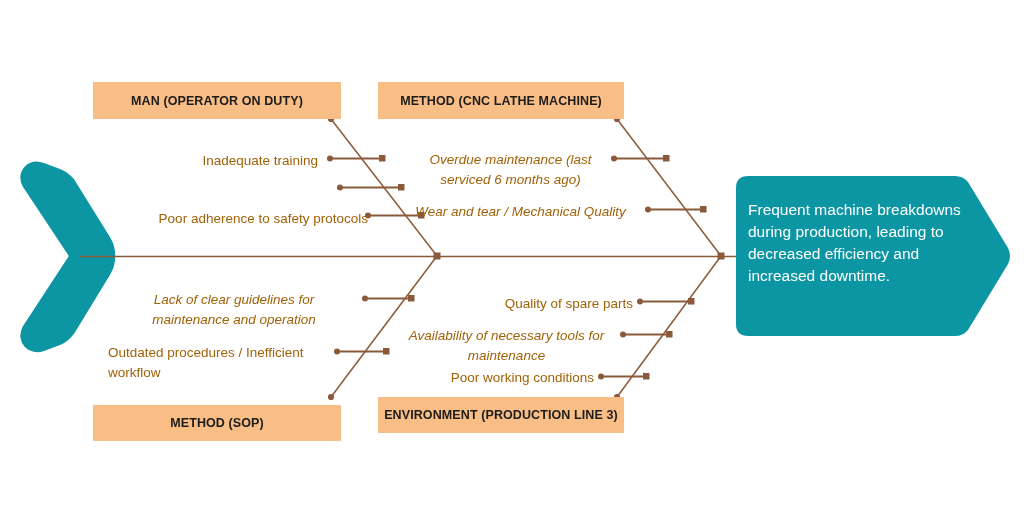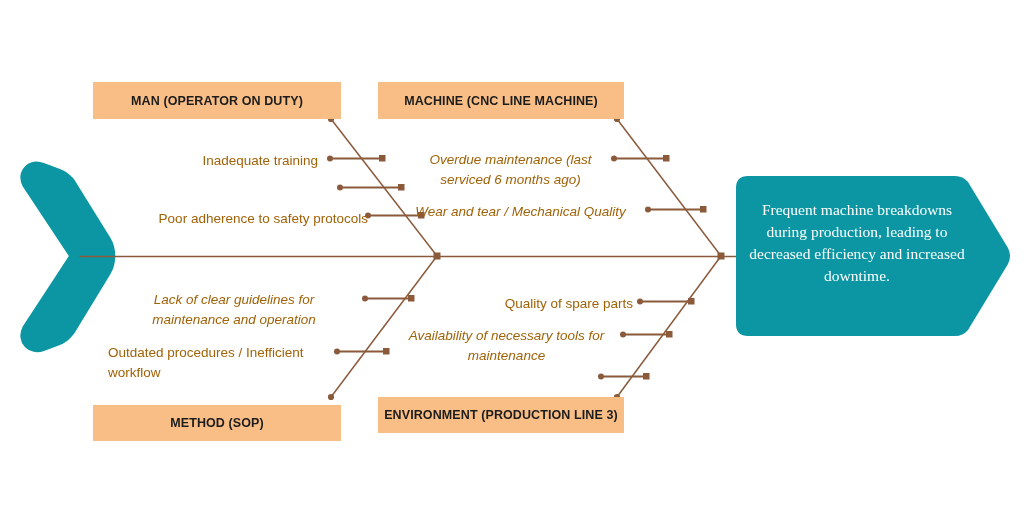--- a/index.html
+++ b/index.html
@@ -75,22 +75,21 @@
 
   
   #effect-text {
     position: absolute;
     left: 748px;
     top: 199px;
     width: 218px;
     font-size: 15.5px;
     line-height: 1.42;
     color: #ffffff;
-    text-align: center;
-    font-family: Liberation Serif, serif;
+    text-align: left;
   }
 </style>
 </head>
 <body>
 
 <div id="canvas">
 
   <svg id="skeleton" viewBox="0 0 1024 513">
 
     <path d="M 30,182 C 26,174 33,168 41,171 L 57,177 C 61,178 64,181 67,184
@@ -154,33 +153,34 @@
     <rect x="433.5" y="252.5" width="7" height="7" fill="#8A5A3B"></rect>
     <rect x="717.5" y="252.5" width="7" height="7" fill="#8A5A3B"></rect>
 
     <path d="M 748,176 L 955,176 Q 963,176 968,182 L 1008,248 Q 1012,256 1008,264
              L 968,330 Q 963,336 955,336 L 748,336 Q 736,336 736,324
              L 736,188 Q 736,176 748,176 Z" fill="#0C96A3"></path>
   </svg>
 
   <div class="cat-box" id="cat-man">MAN (OPERATOR ON DUTY)</div>
 
-  <div class="cat-box" id="cat-machine">MACHINE (CNC LINE MACHINE)</div>
+  <div class="cat-box" id="cat-machine">METHOD (CNC LATHE MACHINE)</div>
 
   <div class="cat-box" id="cat-method">METHOD (SOP)</div>
 
   <div class="cat-box" id="cat-environment">ENVIRONMENT (PRODUCTION LINE 3)</div>
 
   <div class="cause-label right-al" id="cause-man-0">Inadequate training</div>
   <div class="cause-label right-al" id="cause-man-2">Poor adherence to safety protocols</div>
 
   <div class="cause-label center-al" id="cause-machine-0">Overdue maintenance (last serviced 6 months ago)</div>
   <div class="cause-label center-al" id="cause-machine-1">Wear and tear / Mechanical Quality</div>
 
   <div class="cause-label center-al" id="cause-method-0">Lack of clear guidelines for maintenance and operation</div>
   <div class="cause-label left-al" id="cause-method-1">Outdated procedures / Inefficient workflow</div>
 
   <div class="cause-label right-al" id="cause-env-0">Quality of spare parts</div>
   <div class="cause-label center-al" id="cause-env-1">Availability of necessary tools for maintenance</div>
+  <div class="cause-label right-al" id="cause-env-2">Poor working conditions</div>
 
   <div id="effect-text">Frequent machine breakdowns during production, leading to decreased efficiency and increased downtime.</div>
 
 </div>
 
 </body></html>

